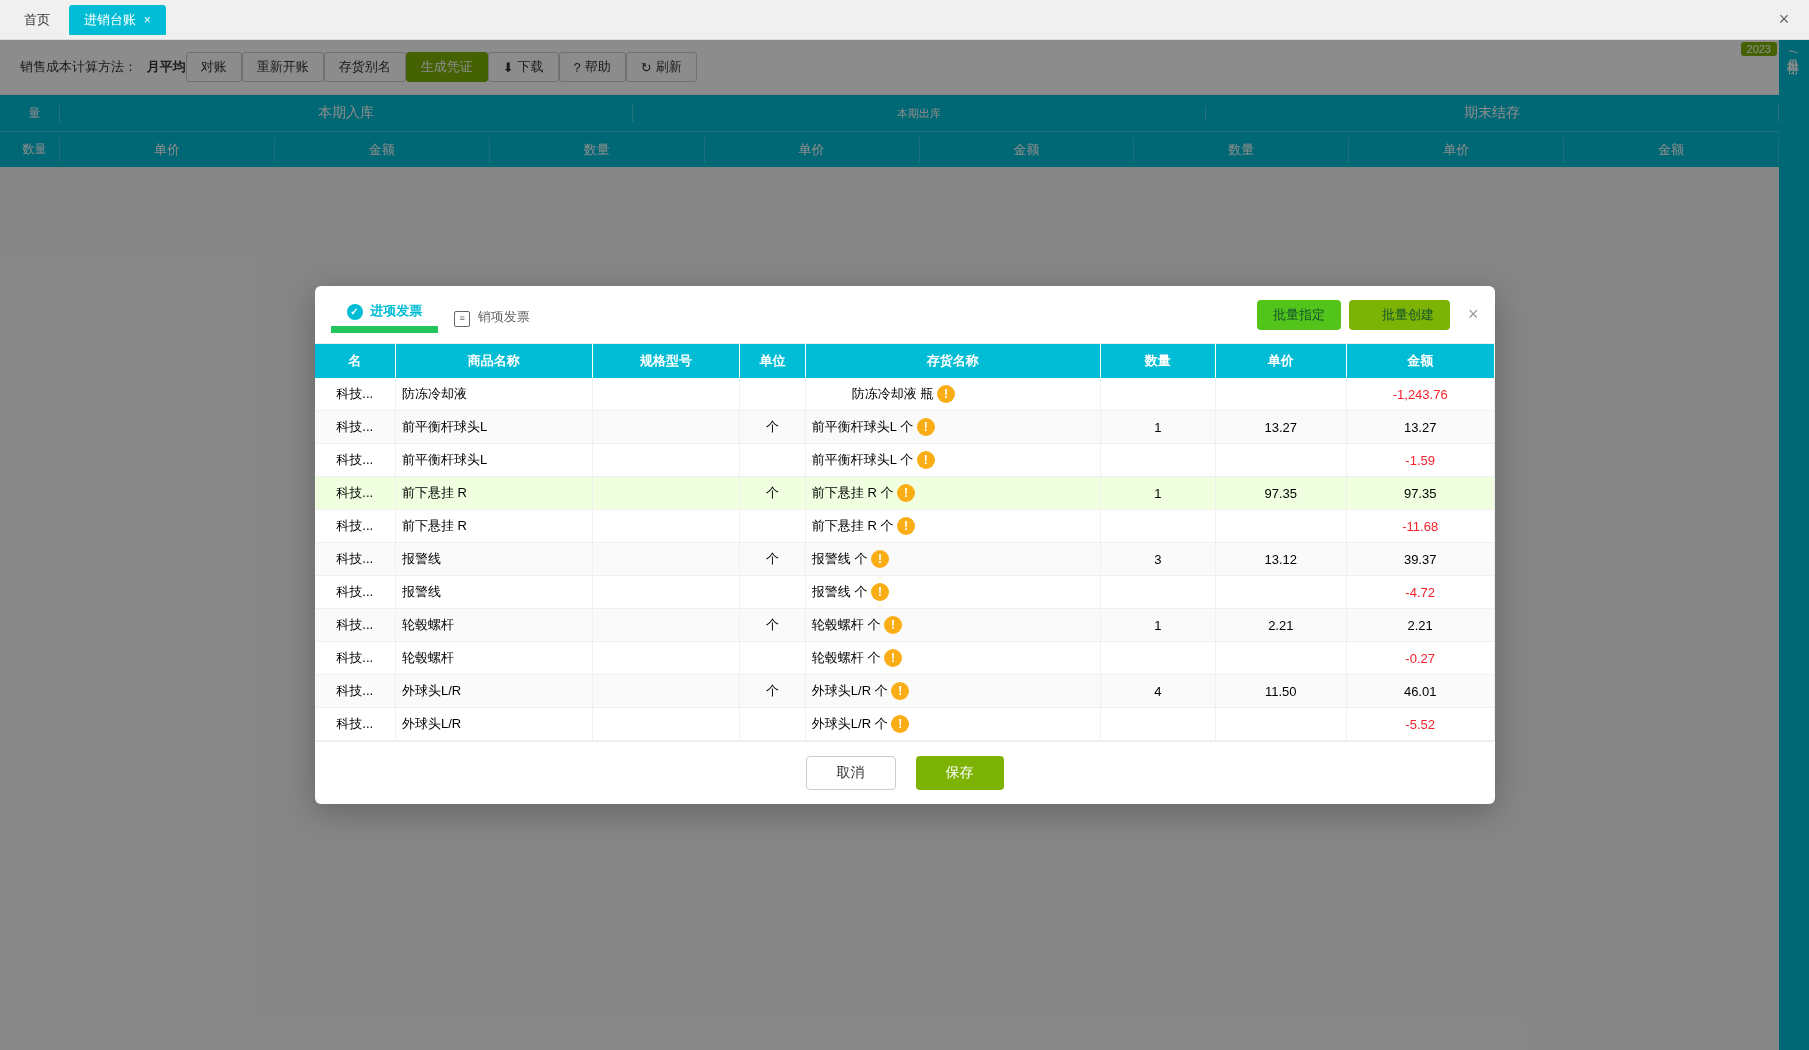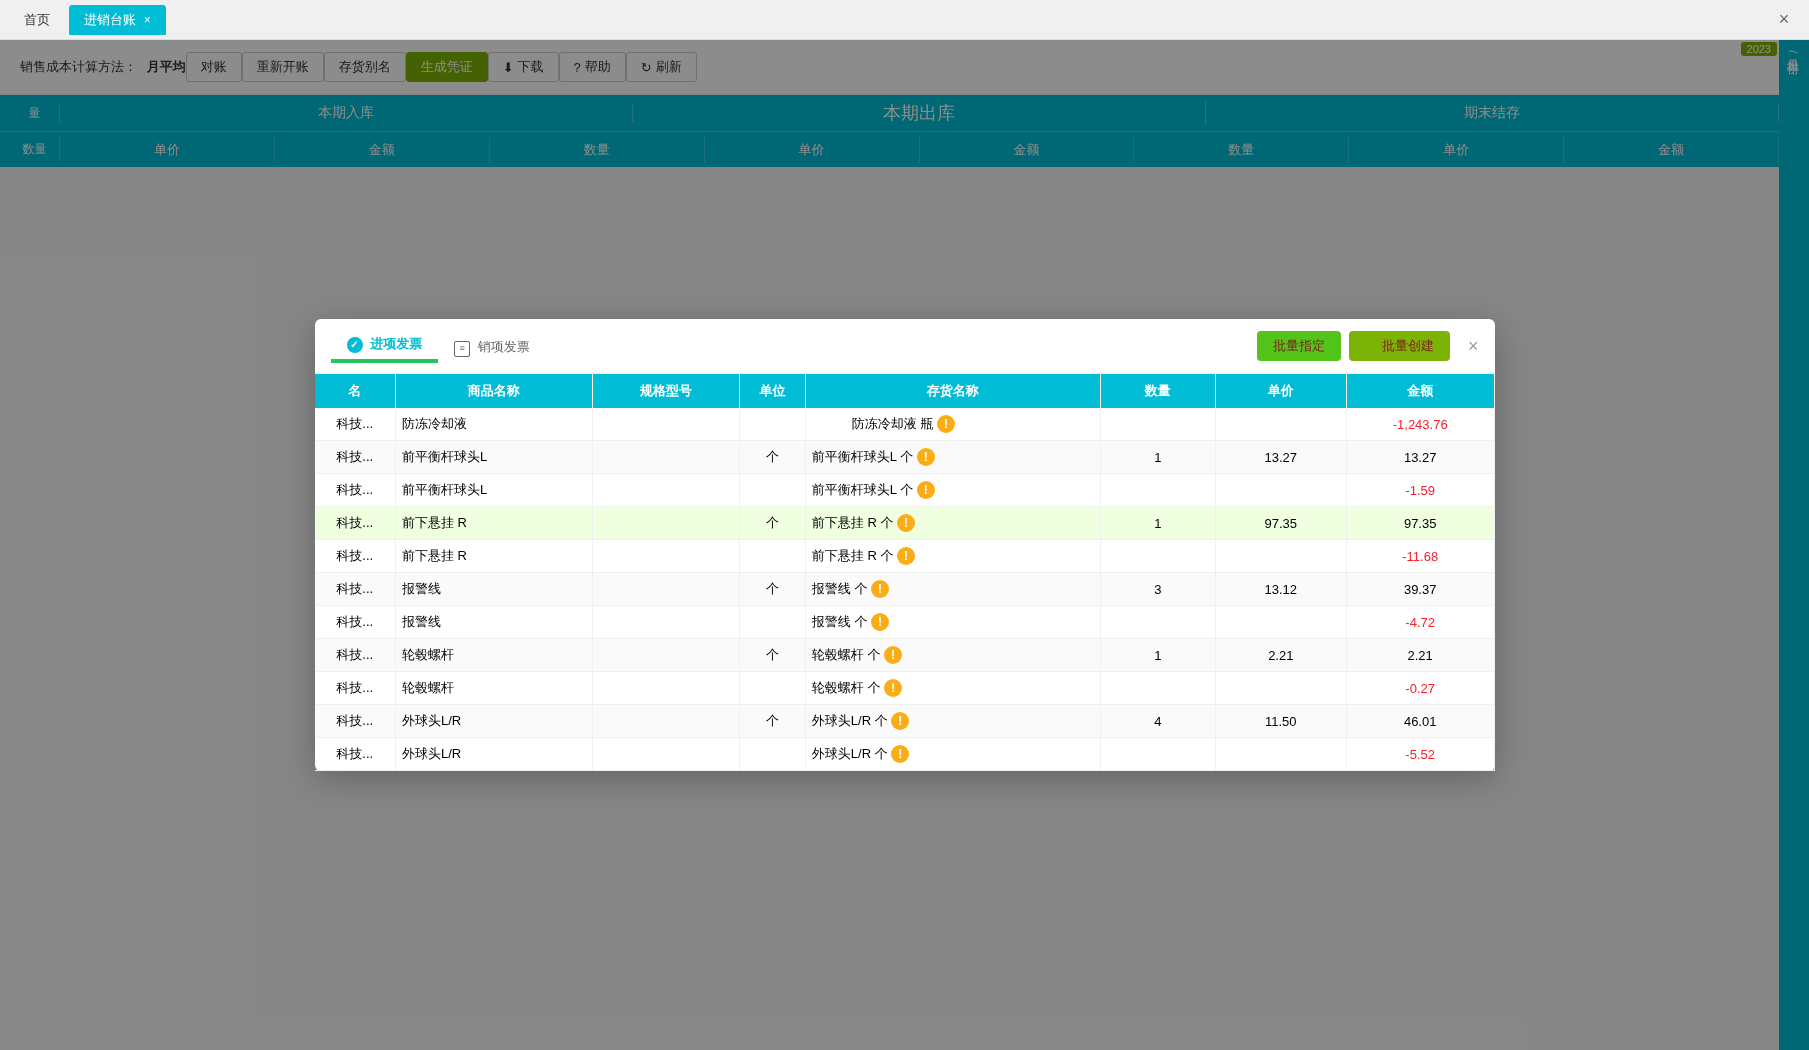--- a/index.html
+++ b/index.html
@@ -36,24 +36,24 @@
     .right-sidebar { position: absolute; right: 0; top: 0; width: 30px; background: #00bcd4; height: 100%; }
     .month-label { writing-mode: vertical-rl; color: #fff; font-size: 12px; text-align: center; padding: 10px 5px; }
 
     
     .overlay { position: absolute; top: 0; left: 0; width: 100%; height: 100%; background: rgba(0,0,0,0.45); z-index: 100; display: flex; align-items: center; justify-content: center; }
 
     
     .modal { background: #fff; border-radius: 6px; width: 1180px; max-height: 620px; display: flex; flex-direction: column; box-shadow: 0 8px 32px rgba(0,0,0,0.25); }
     .modal-header { display: flex; align-items: center; padding: 10px 16px; border-bottom: 1px solid #eee; gap: 10px; }
     .modal-tab { padding: 6px 16px; border-radius: 4px 4px 0 0; font-size: 13px; cursor: pointer; border: none; background: transparent; color: #666; }
-    .modal-tab.active { background: #fff; color: #00bcd4; border-bottom: 4px solid #22c55e; font-weight: bold; }
+    .modal-tab.active { background: #fff; color: #00bcd4; border-bottom: 7px solid #22c55e; font-weight: bold; }
     .modal-tab-wrapper { display: flex; gap: 0; align-items: flex-end; flex: 1; }
     .modal-actions { display: flex; gap: 8px; }
-    .btn-batch { padding: 6px 16px; border-radius: 4px; border: none; cursor: pointer; font-size: 13px; color: #7f1d1d; }
+    .btn-batch { padding: 6px 16px; border-radius: 4px; border: none; cursor: pointer; font-size: 13px; color: #14532d; }
     .btn-batch-assign { background: #52c41a; }
     .btn-batch-create { background: #7cb305; padding-left: 33px; }
     .modal-close { cursor: pointer; font-size: 18px; color: #999; margin-left: 8px; }
 
     
     .modal-table-container { flex: 1; overflow-y: auto; overflow-x: auto; }
     .modal-table { width: 100%; border-collapse: collapse; }
     .modal-table th { background: #00bcd4; color: #fff; padding: 8px 6px; text-align: center; font-size: 13px; border-right: 1px solid rgba(255,255,255,0.3); white-space: nowrap; position: sticky; top: 0; z-index: 2; }
     .modal-table td { padding: 7px 6px; text-align: center; font-size: 13px; border-bottom: 1px solid #f0f0f0; border-right: 1px solid #f0f0f0; white-space: nowrap; }
     .modal-table tr:nth-child(even) { background: #fafafa; }
@@ -109,21 +109,21 @@
       <button class="btn btn-outline btn-icon">
         <span>↻</span>
         <span>刷新</span>
       </button>
     </div>
   </div>
 
   <div class="table-header-main" style="padding: 0 30px 0 10px;">
     <div class="th-group" style="max-width:50px;flex:0 0 50px;font-size:12px;">量</div>
     <div class="th-group" style="flex:1;font-size:14px;">本期入库</div>
-    <div class="th-group" style="flex:1;font-size:18px;">本期出库</div>
+    <div class="th-group" style="flex:1;font-size:11px;">本期出库</div>
     <div class="th-group" style="flex:1;font-size:14px;">期末结存</div>
   </div>
 
   <div class="table-header-sub" style="padding: 0 30px 0 10px;">
     <div class="th-cell" style="max-width:50px;flex:0 0 50px;font-size:12px;">数量</div>
     <div class="th-cell">单价</div>
     <div class="th-cell">金额</div>
     <div class="th-cell">数量</div>
     <div class="th-cell">单价</div>
     <div class="th-cell">金额</div>
@@ -313,17 +313,21 @@
       <span class="warning-icon">!</span>
     </td>
     <td></td>
     <td></td>
     <td class="negative">-5.52</td>
   </tr>
             </tbody>
         </table>
       </div>
 
+      <div class="modal-footer">
+        <button class="btn-cancel">取消</button>
+        <button class="btn-save">保存</button>
+      </div>
 
     </div>
   </div>
 
 </div>
 
 </body></html>

